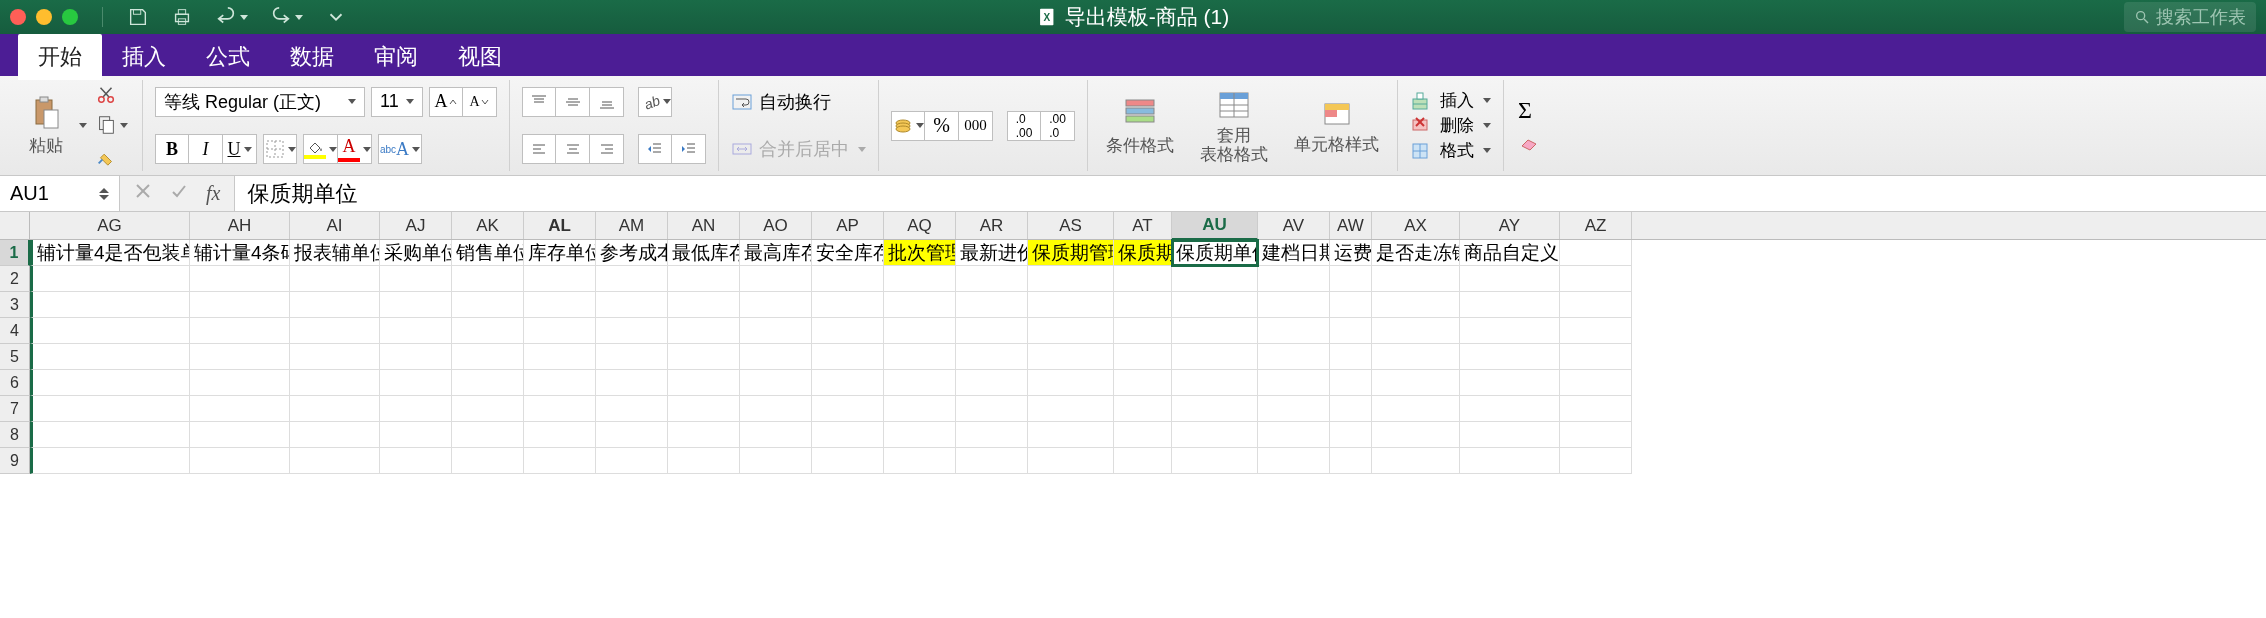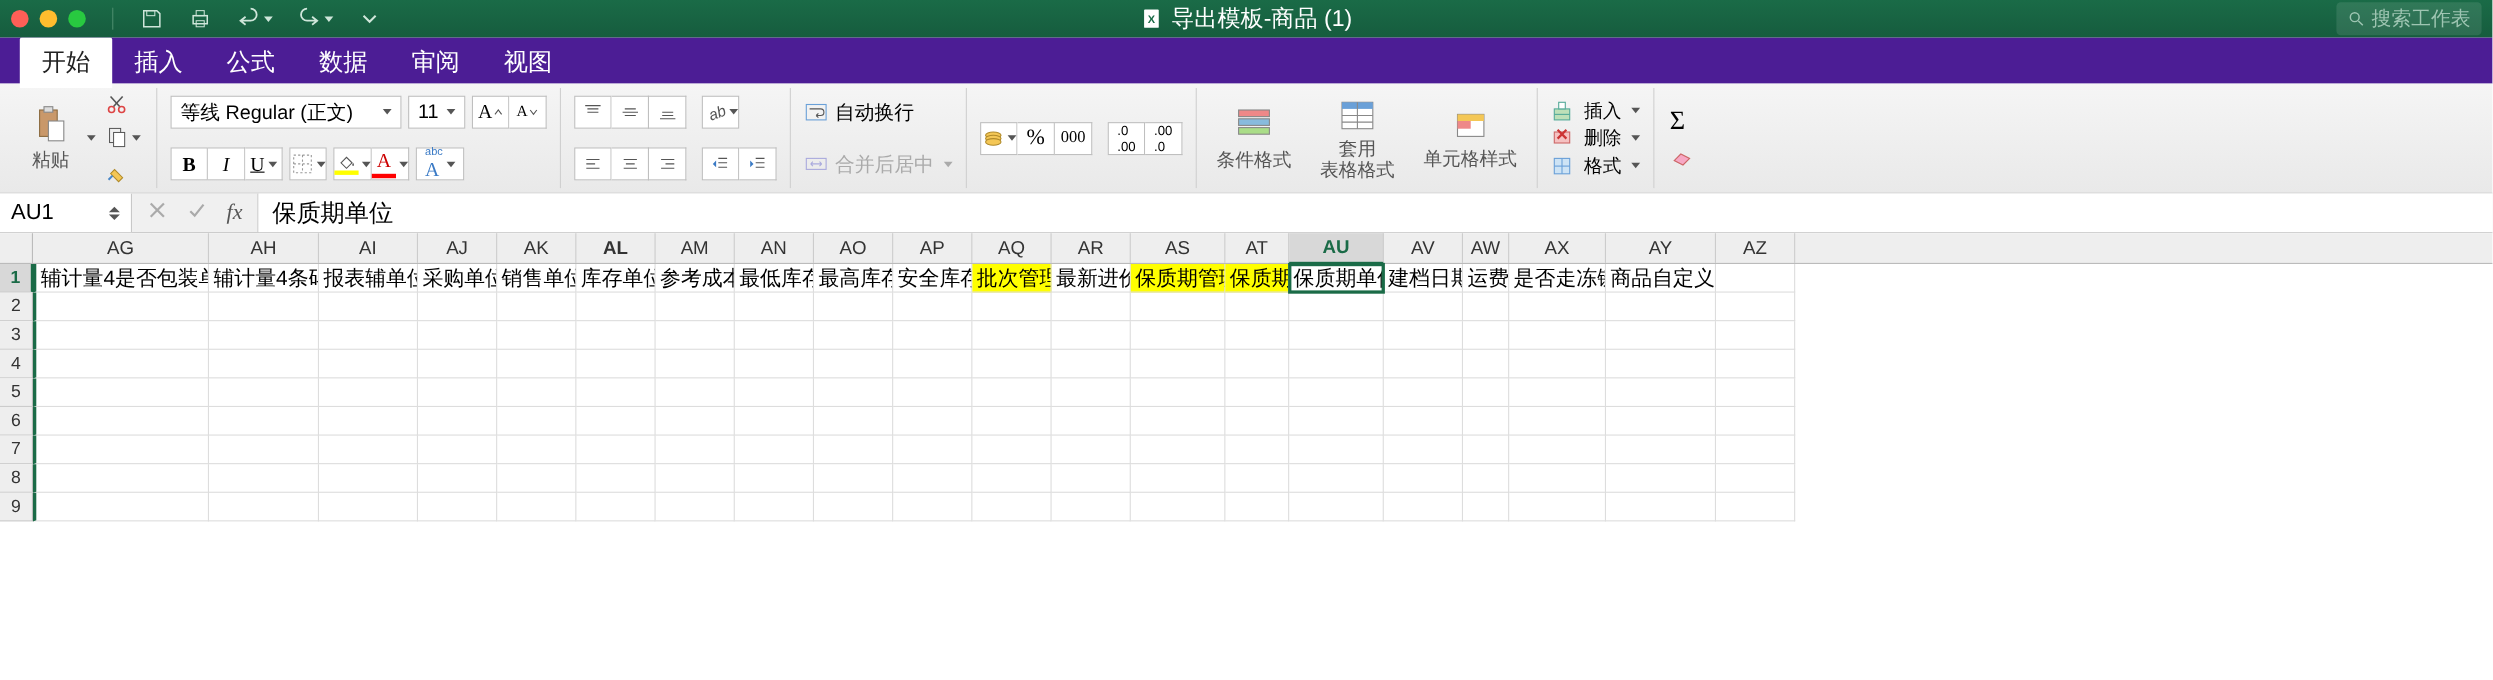--- a/index.html
+++ b/index.html
@@ -243,21 +243,21 @@
           <div class="btn-box">
               <div style="display:flex;flex-direction:column;align-items:center">
                 <span class="icon-txt" style="color:#c00">A</span>
                 <div class="underline-bar" style="background:#ff0000"></div>
               </div>
               <span class="dd"></span>
             </div>
         </div>
         <div class="btn-row">
           <div class="btn-box" style="width:44px">
-              <div style="display:flex;flex-direction:column;font-size:10px;color:#3a7ac5">
+              <div style="display:flex;flex-direction:row;align-items:center;font-size:10px;color:#3a7ac5">
                 <span>abc</span>
                 <span class="icon-txt" style="color:#3a7ac5">A</span>
               </div>
               <span class="dd"></span>
             </div>
         </div>
       </div>
     </div>
   </div>
 

